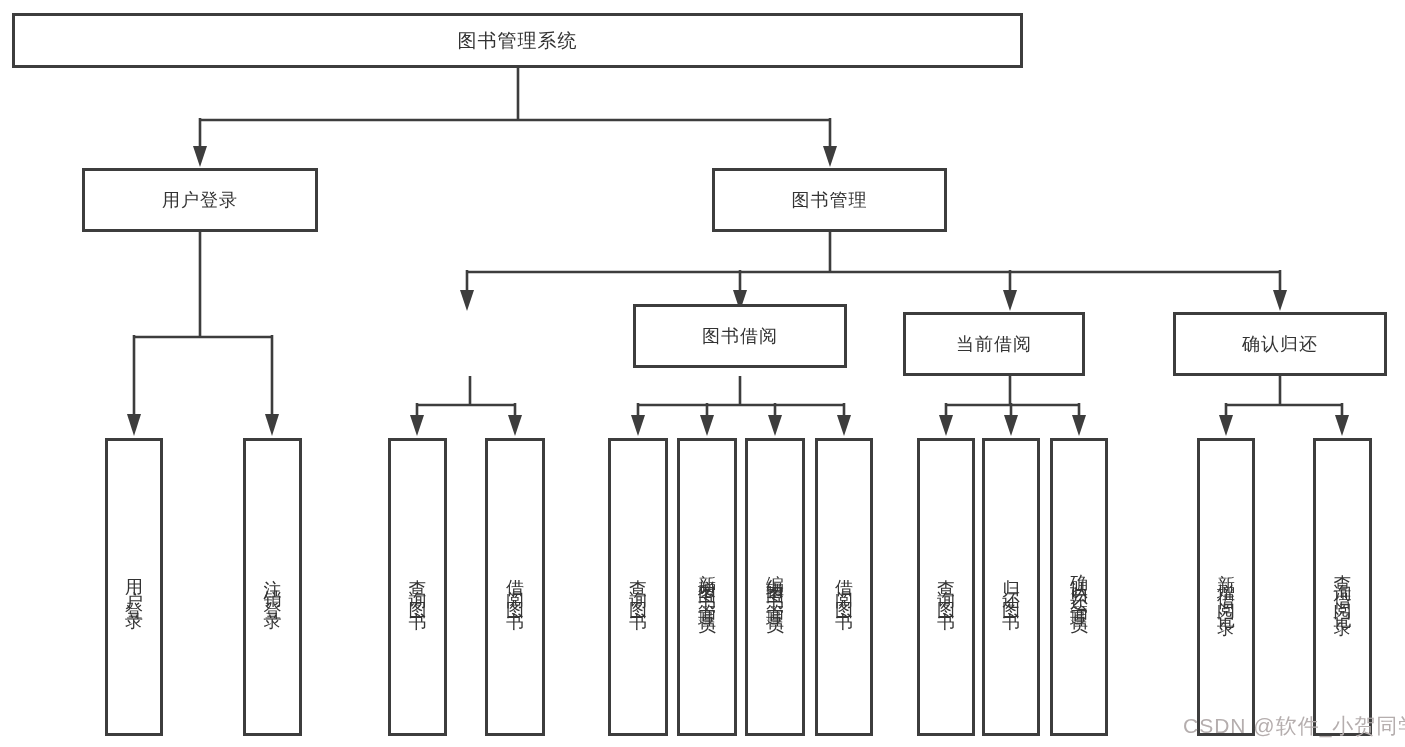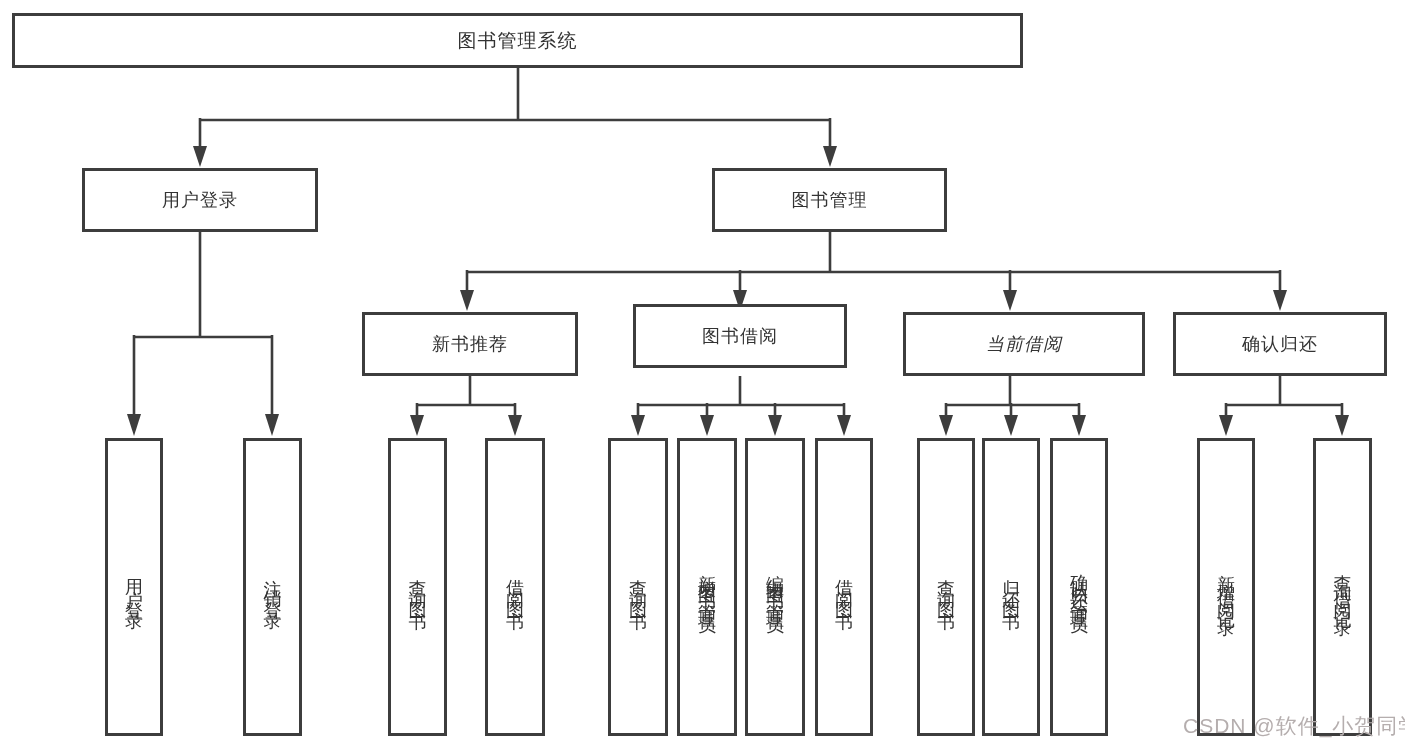--- a/index.html
+++ b/index.html
@@ -96,27 +96,24 @@
     <span>图书管理系统</span>
   </div>
 
   <div class="box" style="left:82px;top:168px;width:236px;height:64px;">
     <span>用户登录</span>
   </div>
   <div class="box" style="left:712px;top:168px;width:235px;height:64px;">
     <span>图书管理</span>
   </div>
 
-  <div class="box" style="left:362px;top:312px;width:216px;height:64px;">
-    <span>新书推荐</span>
-  </div>
   <div class="box" style="left:633px;top:304px;width:214px;height:64px;">
     <span>图书借阅</span>
   </div>
-  <div class="box" style="left:903px;top:312px;width:242px;height:64px;font-style:italic;">
+  <div class="box" style="left:903px;top:312px;width:182px;height:64px;">
     <span>当前借阅</span>
   </div>
   <div class="box" style="left:1173px;top:312px;width:214px;height:64px;">
     <span>确认归还</span>
   </div>
 
   <div class="vbox" style="left:105px;top:438px;width:58px;height:298px;">
     <span>用户登录</span>
   </div>
   <div class="vbox" style="left:243px;top:438px;width:59px;height:298px;">

